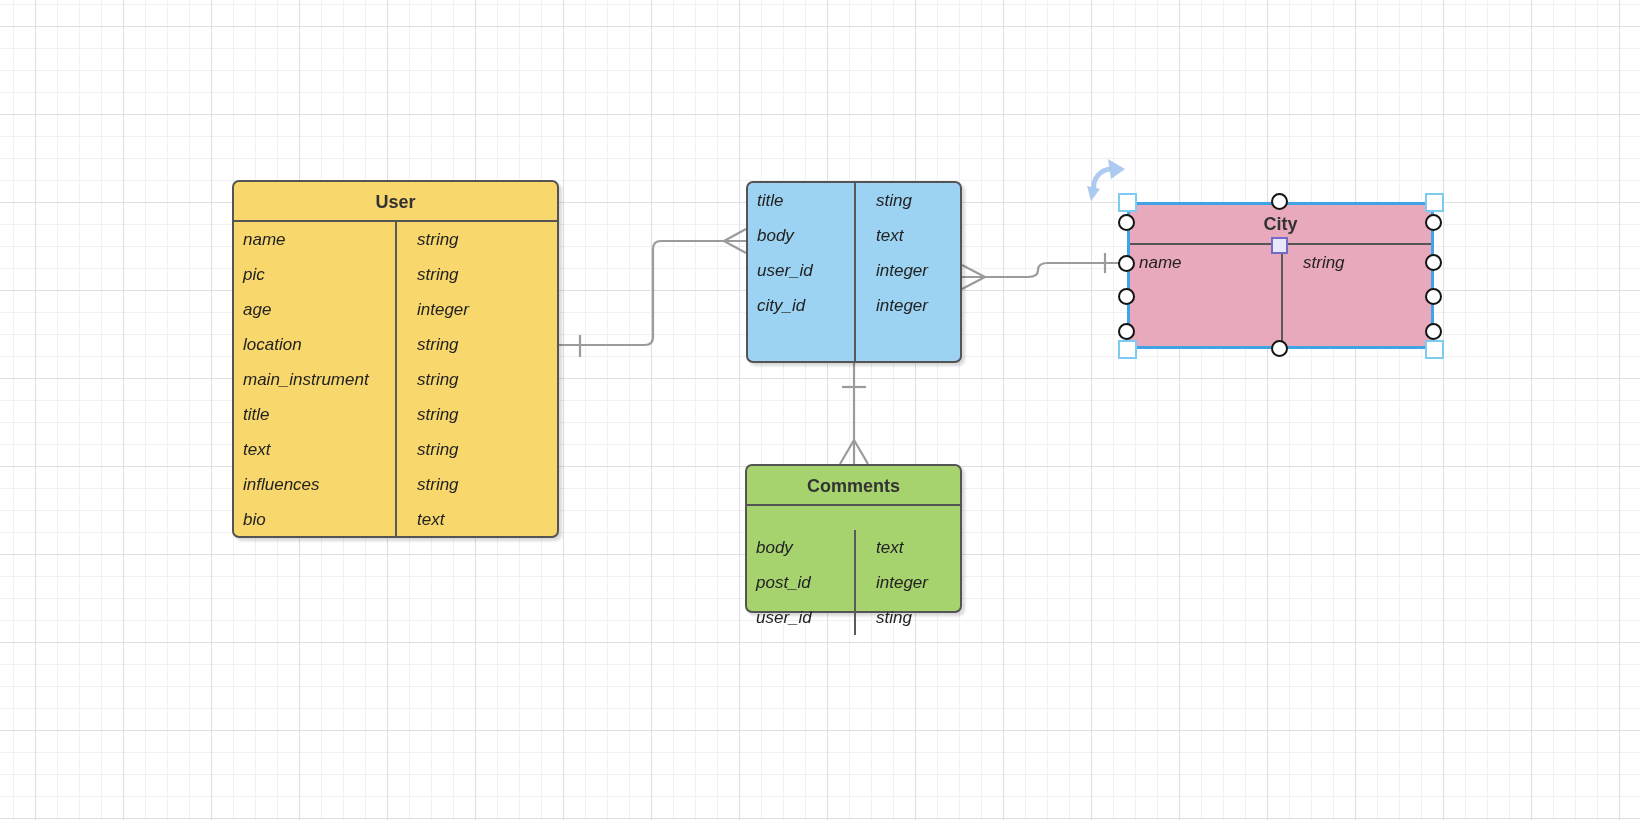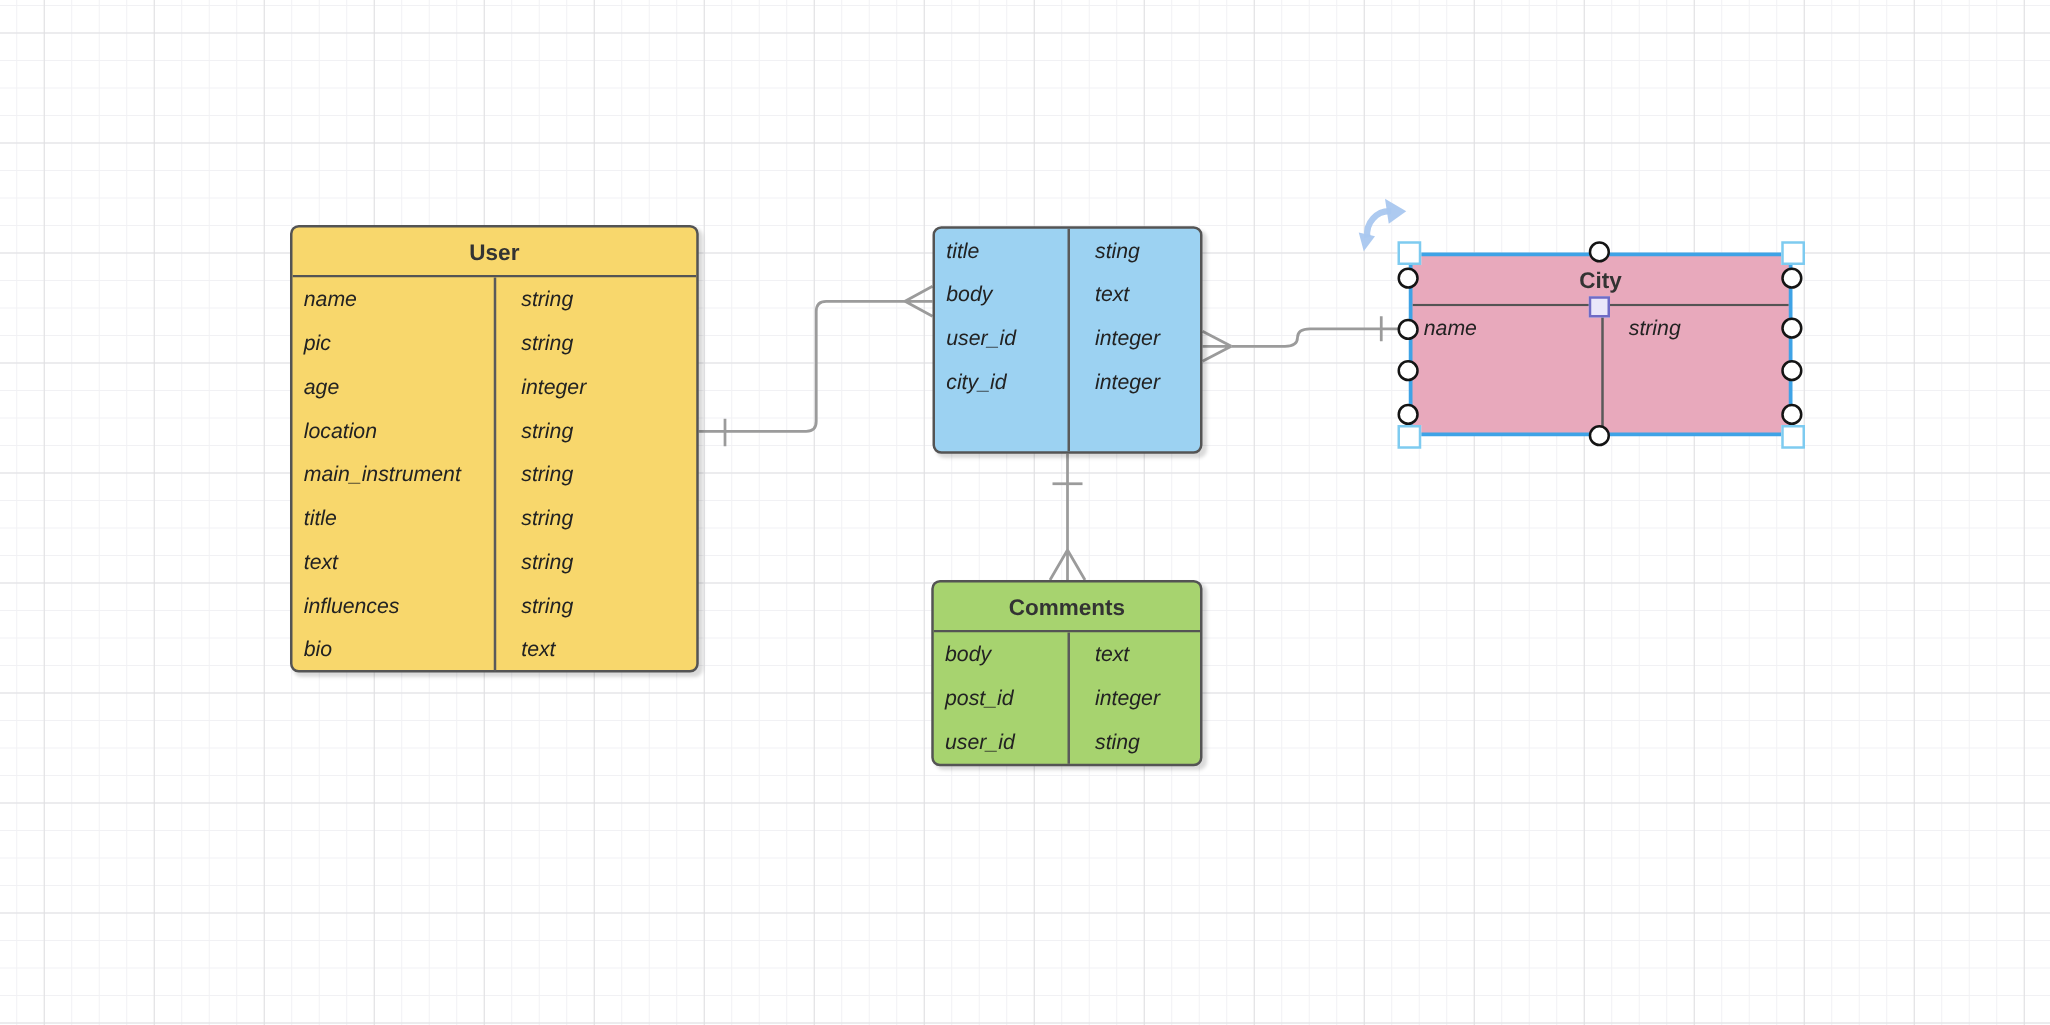--- a/index.html
+++ b/index.html
@@ -37,21 +37,21 @@
   .col-div { position:absolute; top:0; bottom:0; width:2px; background:#5a5a5a; }
   .t-row { display:flex; height:35px; align-items:center; font-size:17px;font-style:italic; }
   .cell-name { padding-left:9px; flex:0 0 auto; }
   .cell-type { padding-left:22px; flex:1 1 auto; }
 
   
   .e-user     { left:232px;  top:180px; width:327px; height:358px; background:#f8d76c; }
   .e-user .col-div   { left:161px; }  .e-user .cell-name   { width:161px; }
   .e-post     { left:746px;  top:181px; width:216px; height:182px; background:#9cd2f2; }
   .e-post .col-div   { left:106px; }  .e-post .cell-name   { width:106px; }
-  .e-comments { left:745px;  top:464px; width:217px; height:149px; background:#a7d36f; }
+  .e-comments { left:745px;  top:464px; width:217px; height:149px; background:#a7d36f;gap:24px; }
   .e-comments .col-div { left:107px; } .e-comments .cell-name { width:107px; }
   .e-city     { left:1127px; top:202px; width:307px; height:147px; background:#e8a9bc;
                 border:3px solid #3fa3e6; box-shadow:none; }
   .e-city .t-header { height:40px; line-height:38px; flex-basis:40px; }
   .e-city .col-div   { left:151px; }  .e-city .cell-name   { width:151px; }
 
   
   .h-sq {
     position:absolute; z-index:6; width:19px; height:19px;
     background:#fff; border:2px solid #7ecbf0;

